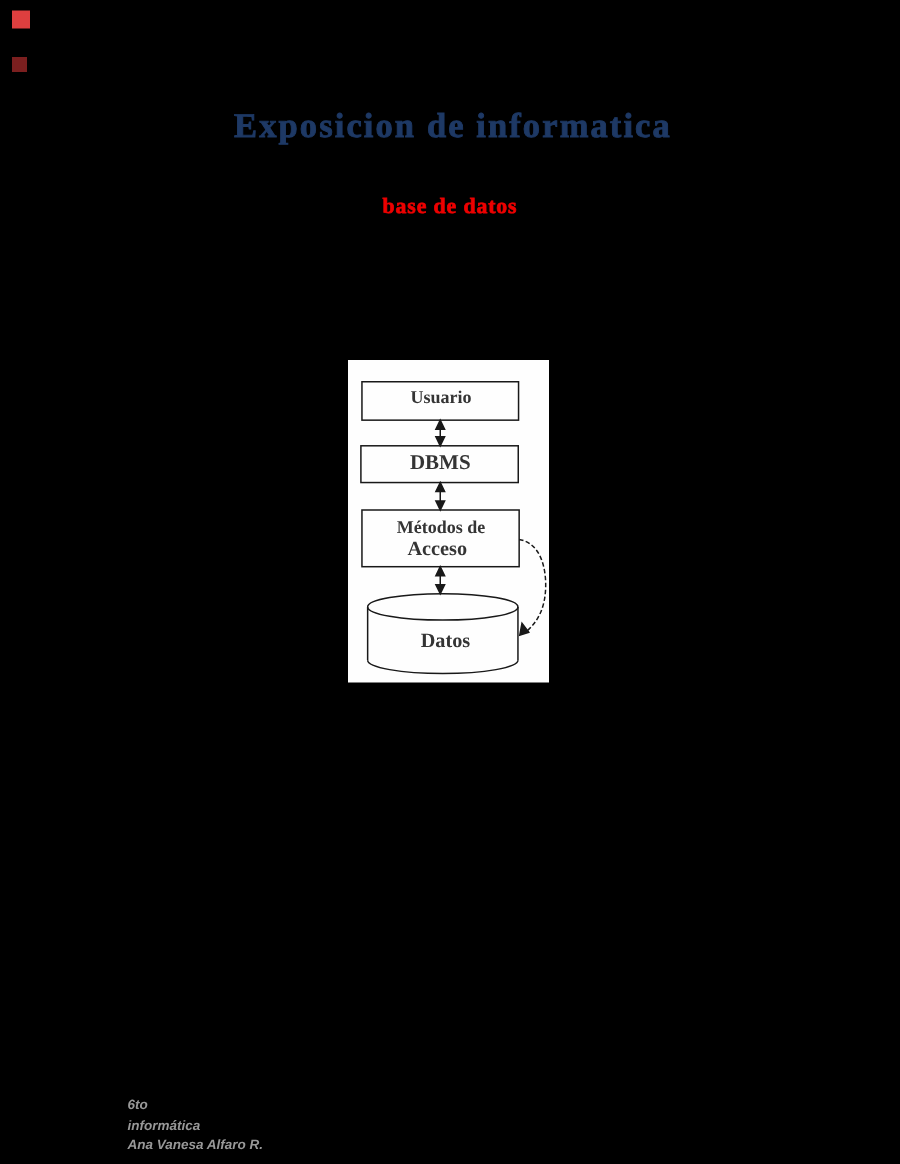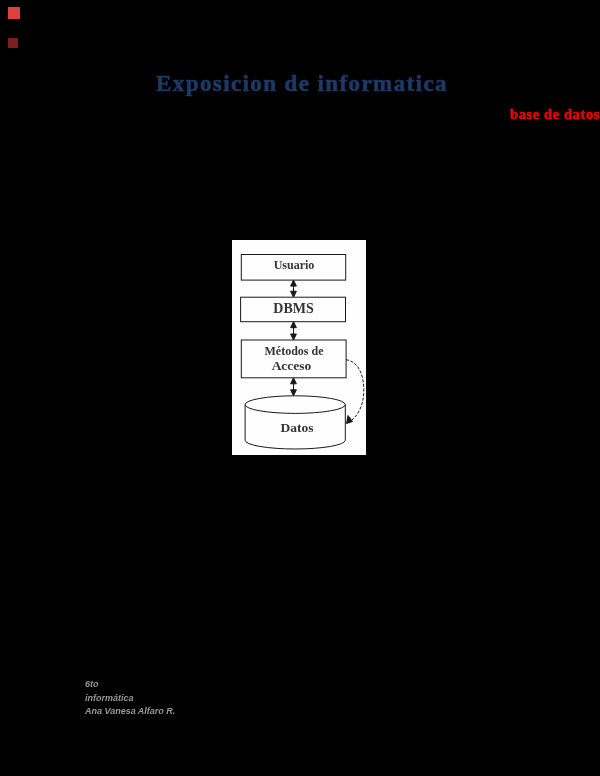--- a/index.html
+++ b/index.html
@@ -3,25 +3,25 @@
 <meta charset="utf-8">
 <style>
   html,body{margin:0;padding:0;}
   body{width:600px;height:776px;background:#000;position:relative;overflow:hidden;opacity:0.9999;
        font-family:"Liberation Serif", serif;}
   .sq1{position:absolute;left:8px;top:7px;width:12px;height:12px;background:#df4040;}
   .sq2{position:absolute;left:8px;top:38px;width:10px;height:10px;background:#7c2020;}
   .title{position:absolute;left:2px;top:72px;width:600px;text-align:center;
          color:#1f3a66;font-size:23px;font-weight:bold;line-height:23px;
          letter-spacing:1.4px;-webkit-text-stroke:0.6px #1f3a66;}
-  .subtitle{position:absolute;left:0;top:107px;width:600px;text-align:right;
+  .subtitle{position:absolute;left:0;top:131px;width:600px;text-align:center;
          color:#ee0000;font-size:14.5px;font-weight:bold;line-height:14.5px;
          letter-spacing:0.6px;-webkit-text-stroke:0.5px #ee0000;}
   .figure{position:absolute;left:232px;top:240px;width:134px;height:215px;background:#fff;font-weight:bold;}
-  .footer{position:absolute;left:85px;top:678px;color:#999;
+  .footer{position:absolute;left:85px;top:730px;color:#999;
           font-family:"Liberation Sans", sans-serif;
           font-size:9px;font-weight:bold;font-style:italic;line-height:13.7px;}
 </style>
 </head>
 <body>
 <div class="sq1"></div>
 <div class="sq2"></div>
 <div class="title">Exposicion de informatica</div>
 <div class="subtitle">base de datos</div>
 <div class="figure">

